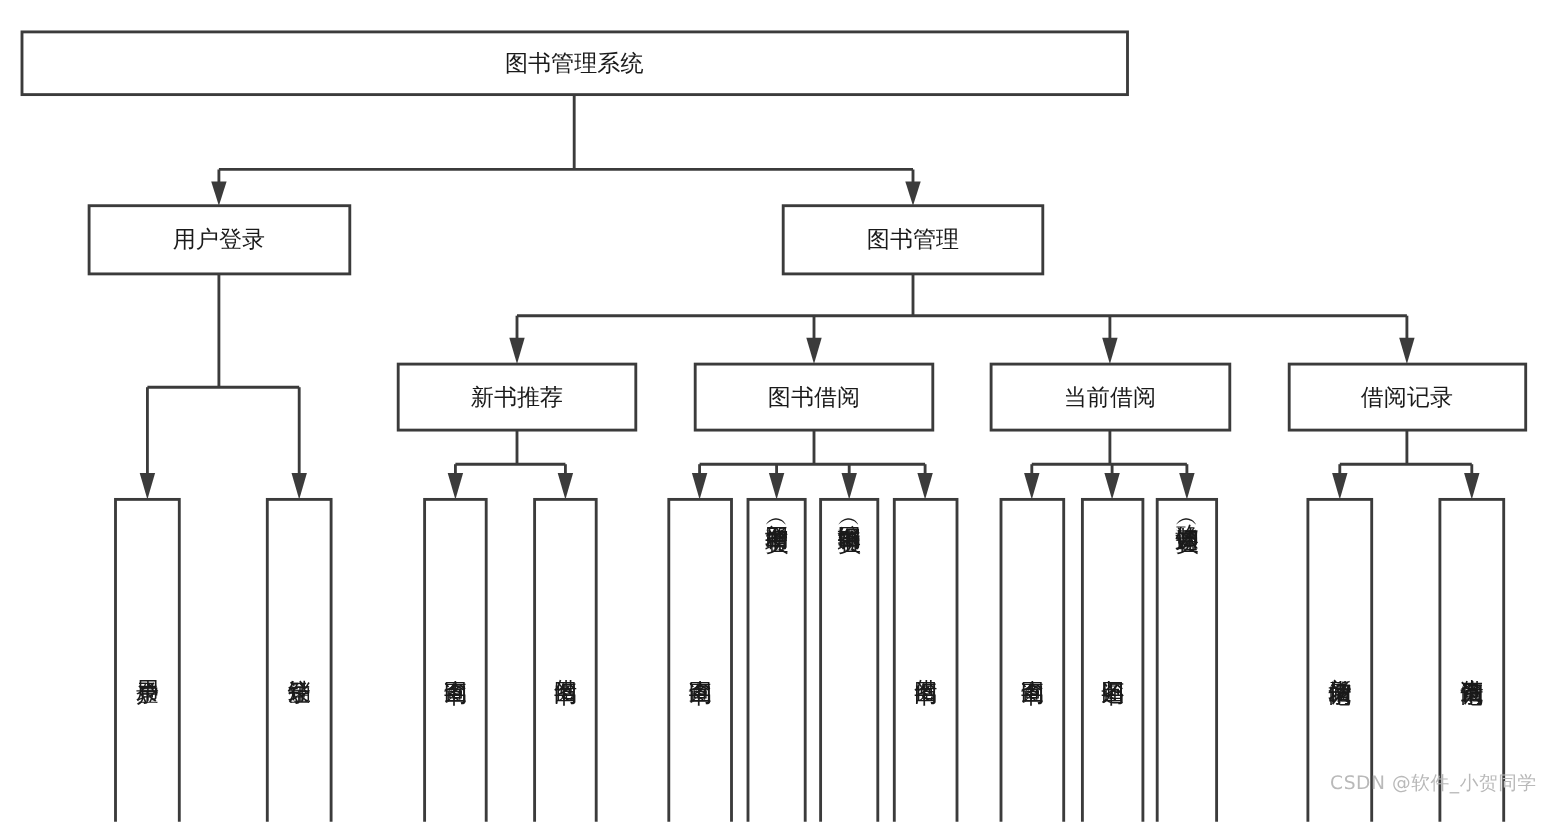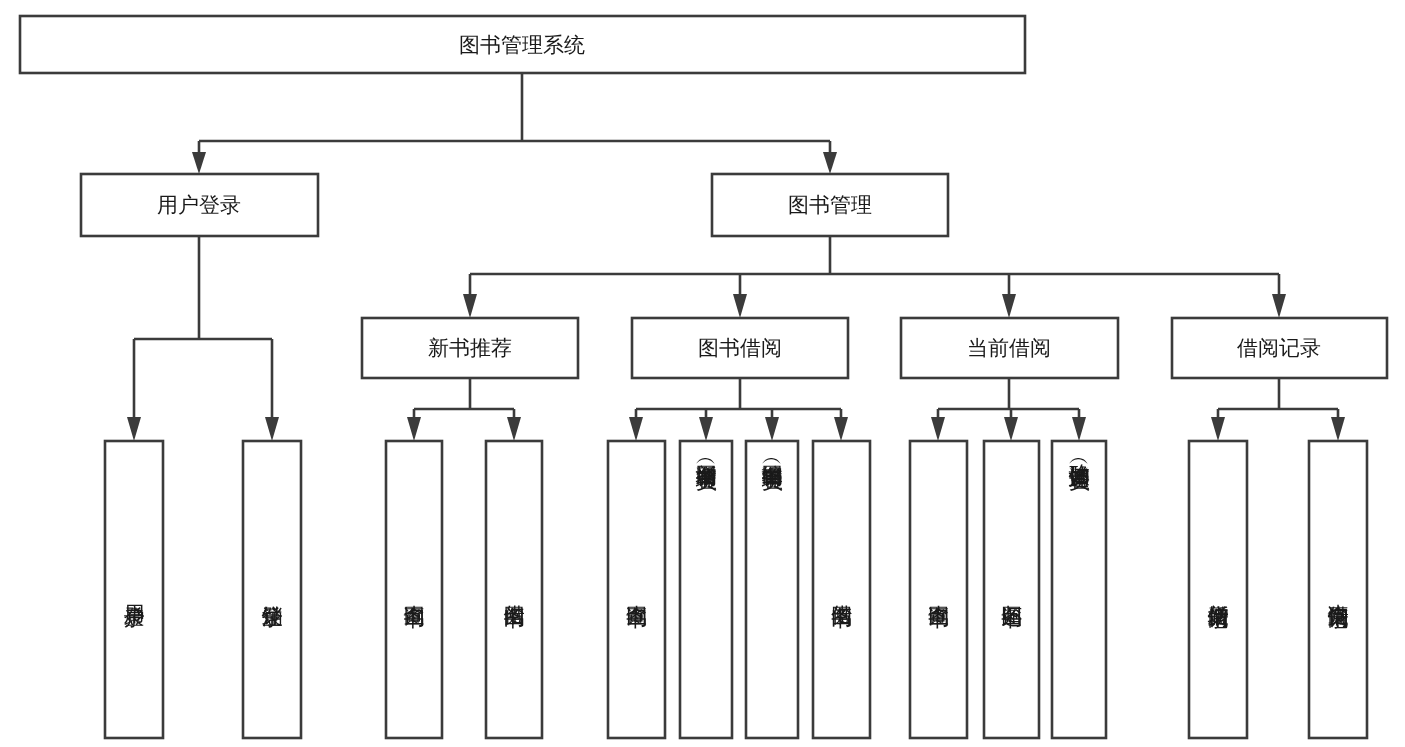--- a/index.html
+++ b/index.html
@@ -9,21 +9,21 @@
   }
   body {
     width: 1405px;
     height: 747px;
     font-family: "DejaVu Sans", "Liberation Sans", sans-serif;
     overflow: hidden;
     position: relative;
   }
   #diagram-root {
     position: absolute;
-    top: 4px; left: 0;
+    top: 17px; left: 0;
     width: 1405px;
     height: 711px;
   }
   svg#flow {
     display: block;
     width: 1405px;
     height: 747px;
   }
   .node-rect {
     fill: #ffffff;
@@ -237,14 +237,15 @@
   <div class="vlabel-wrap" style="left:1052px; top:437px; width:54px; height:297px; align-items:flex-start;">
     <span class="vlabel" style="margin-top:6px;">确认归还（管理员）</span>
   </div>
   <div class="vlabel-wrap" style="left:1189px; top:437px; width:58px; height:297px;">
     <span class="vlabel">新增借阅记录</span>
   </div>
   <div class="vlabel-wrap" style="left:1309px; top:437px; width:58px; height:297px;">
     <span class="vlabel">查询借阅记录</span>
   </div>
 
+  <div id="watermark">CSDN @软件_小贺同学</div>
 
 </div>
 
 </body></html>

